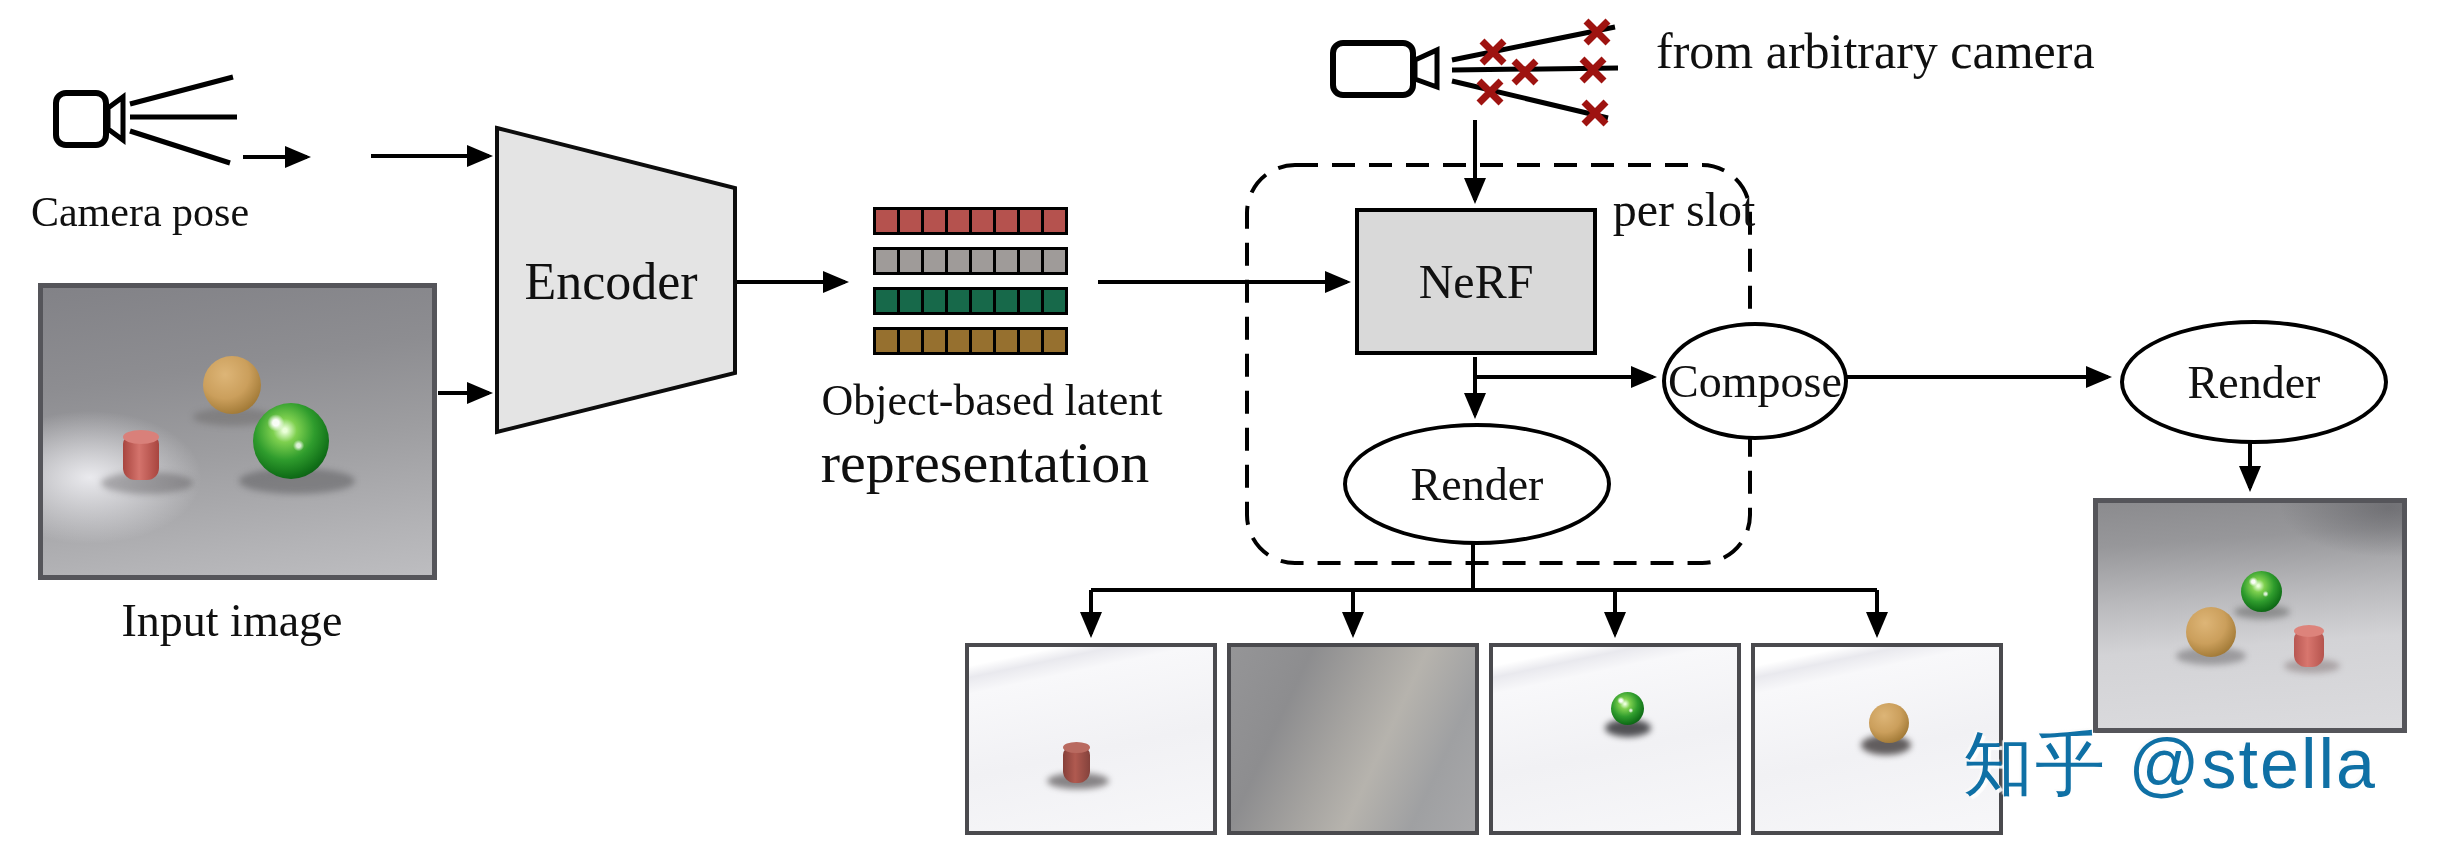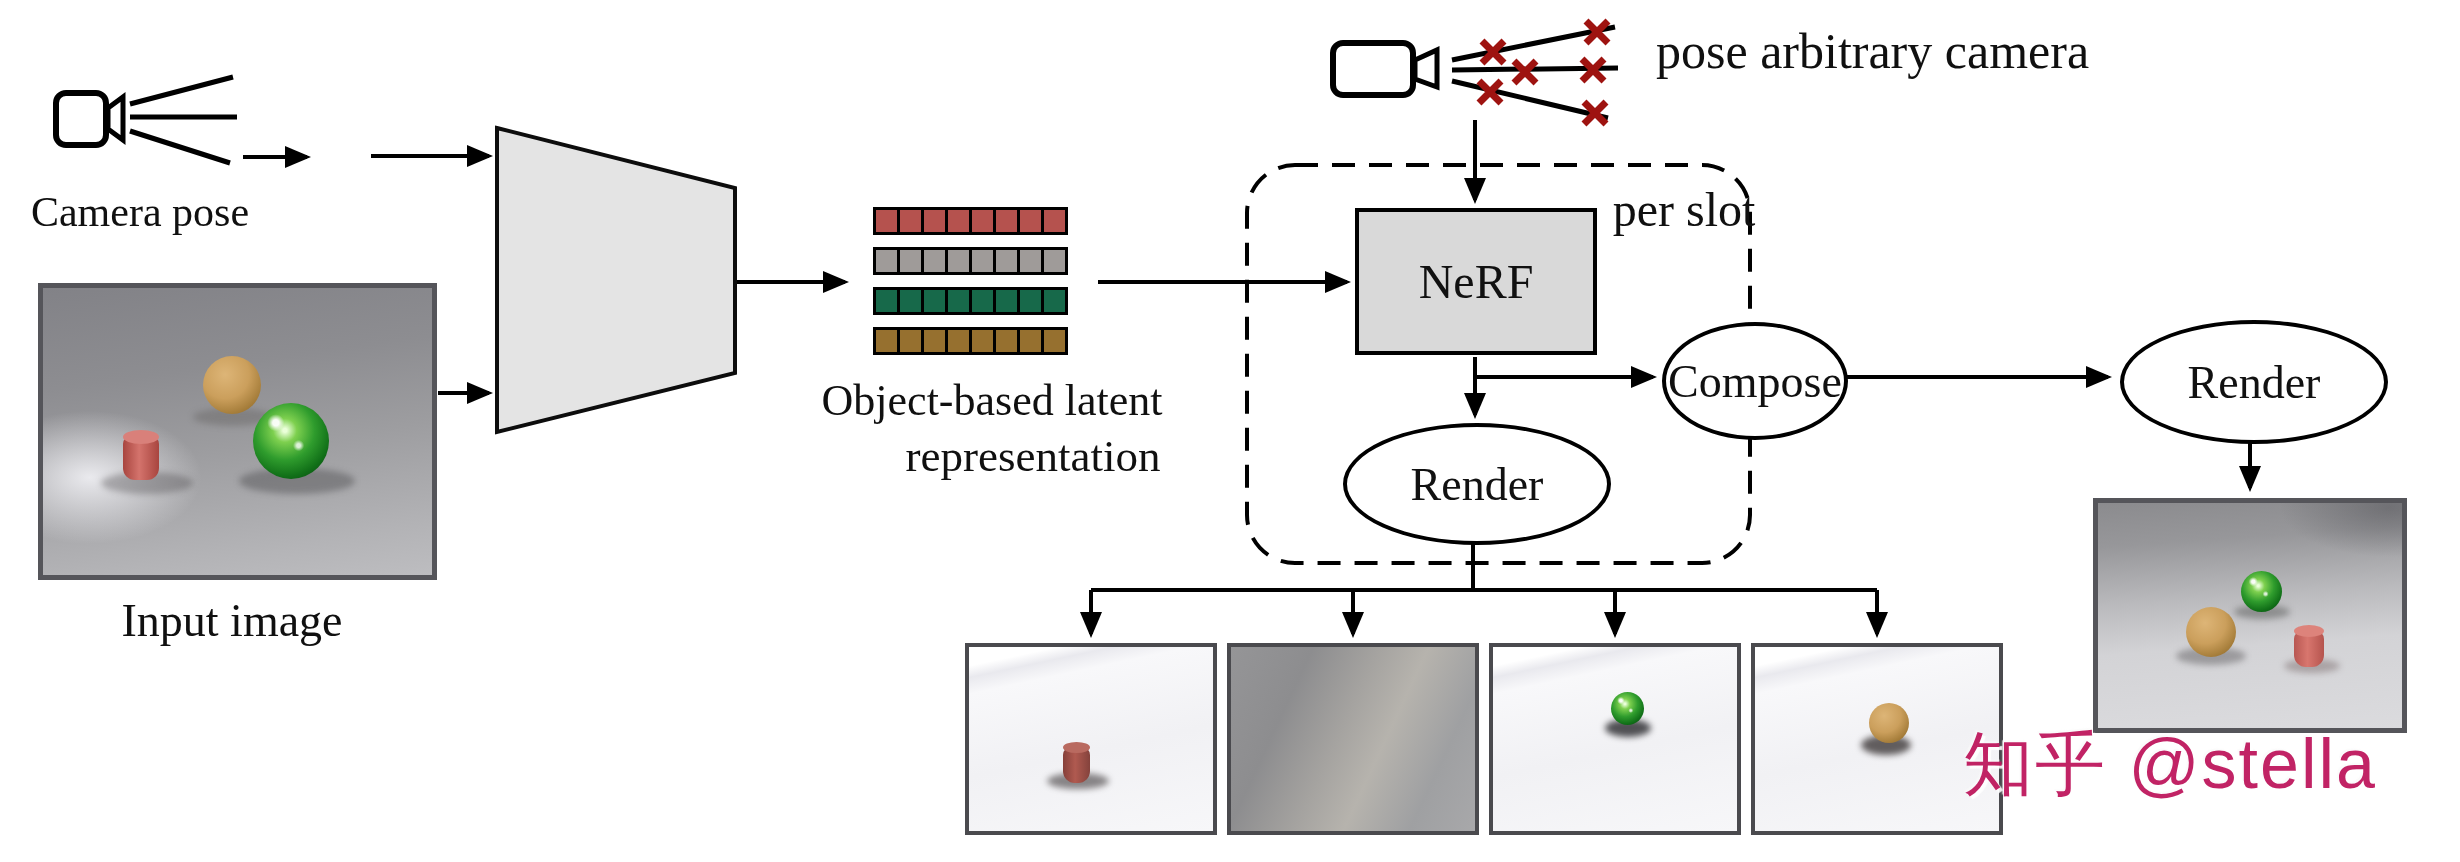--- a/index.html
+++ b/index.html
@@ -107,24 +107,25 @@
       <path d="M1091,590 L1877,590"></path>
       <path d="M1091,590 L1091,634" marker-end="url(#ah)"></path>
       <path d="M1353,590 L1353,634" marker-end="url(#ah)"></path>
       <path d="M1615,590 L1615,634" marker-end="url(#ah)"></path>
       <path d="M1877,590 L1877,634" marker-end="url(#ah)"></path>
     </g>
   </svg>
 
   <div class="lbl center" style="left:140px;top:191px;font-size:42px">Camera pose</div>
   <div class="lbl center" style="left:232px;top:598px;font-size:46px">Input image</div>
+  <div class="lbl center" style="left:611px;top:256px;font-size:52px">Encoder</div>
   <div class="lbl center" style="left:992px;top:379px;font-size:44px">Object-based latent</div>
-  <div class="lbl center" style="left:1033px;top:434px;font-size:45px">representation</div>
+  <div class="lbl center" style="left:985px;top:434px;font-size:58px">representation</div>
   <div class="lbl" style="left:1656px;top:23px;font-size:50px;line-height:56px">
-    <div>pose arbitrary camera</div>
+    <div>from arbitrary camera</div>
   </div>
   <div class="lbl center" style="left:1684px;top:186px;font-size:48px">per slot</div>
 
   <div class="latent-grid" style="left:873px;top:207px;width:217px">
       <div class="latent-row">
         <div class="latent-cell" style="background: rgb(181, 82, 78);"></div>
         <div class="latent-cell" style="background: rgb(181, 82, 78);"></div>
         <div class="latent-cell" style="background: rgb(181, 82, 78);"></div>
         <div class="latent-cell" style="background: rgb(181, 82, 78);"></div>
         <div class="latent-cell" style="background: rgb(181, 82, 78);"></div>
@@ -226,15 +227,15 @@
       <div class="obj sphere tan-sphere" style="left:88px;top:104px;width:50px;height:50px"></div>
       <div class="shadow" style="left:136px;top:102px;width:56px;height:14px;background:rgba(60,62,60,.4)"></div>
       <div class="obj sphere green-sphere" style="left:143px;top:68px;width:41px;height:41px"></div>
       <div class="shadow" style="left:186px;top:156px;width:56px;height:14px;background:rgba(90,70,70,.35)"></div>
       <div class="cyl-body obj" style="left:196px;top:128px;width:30px;height:36px;
            background:linear-gradient(90deg,#b85752,#d8766e 45%,#b5544e)"></div>
       <div class="cyl-top obj" style="left:196px;top:122px;width:30px;height:12px;background:#dd837b"></div>
     </div>
   </div>
 
-  <div class="watermark" style="left: 1963px; top: 718px; color: #be185d;">知乎 @stella</div>
+  <div class="watermark" style="left: 1963px; top: 718px; color: #0369a1;">知乎 @stella</div>
 
 </div>
 
 </body></html>

